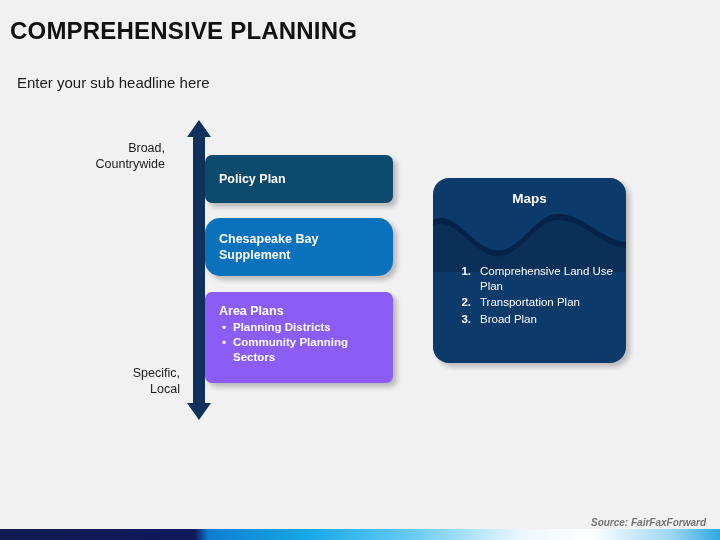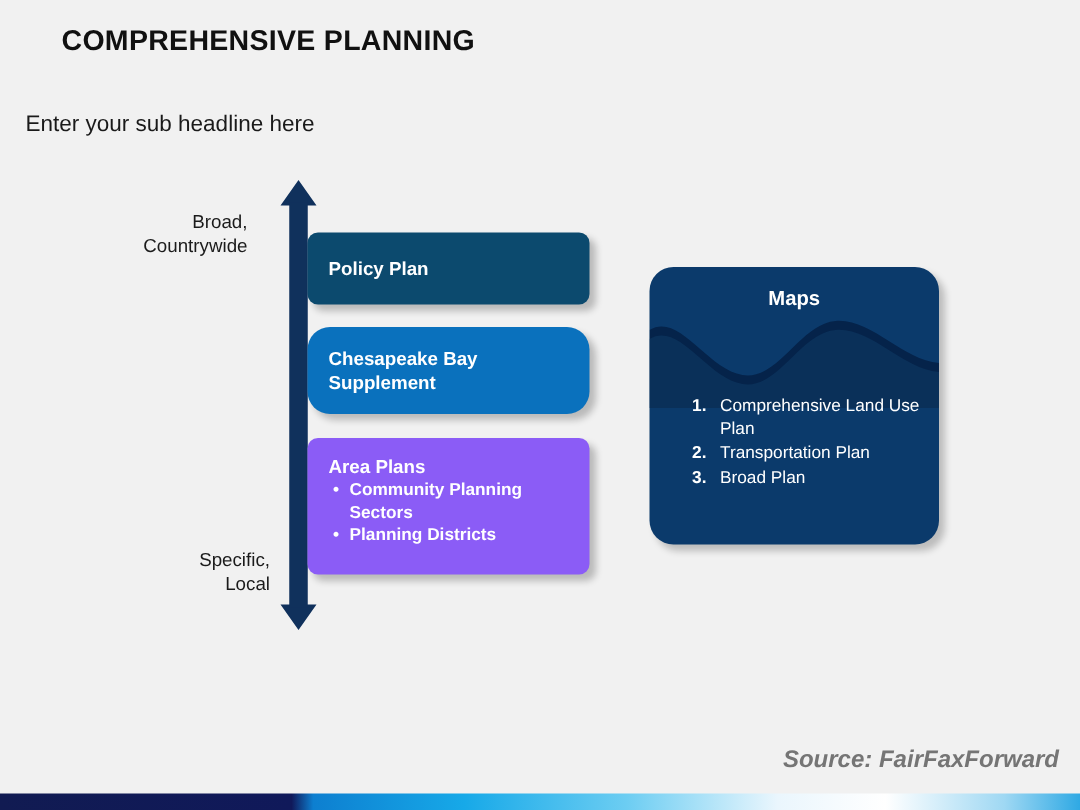--- a/index.html
+++ b/index.html
@@ -11,23 +11,23 @@
     height: 540px;
     background: #f1f1f1;
     font-family: "Liberation Sans", sans-serif;
     overflow: hidden;
     position: relative;
   }
 
   
   #slide-title {
     position: absolute;
-    left: 41px;
+    left: 10px;
     top: 17px;
-    font-size: 19px;
+    font-size: 24px;
     font-weight: bold;
     color: #111111;
     letter-spacing: 0.2px;
     white-space: nowrap;
   }
   #slide-subtitle {
     position: absolute;
     left: 17px;
     top: 50px;
     font-size: 15px;
@@ -175,22 +175,22 @@
     top: 0;
     width: 20px;
     text-align: right;
     font-weight: bold;
   }
 
   
   #source-note {
     position: absolute;
     right: 14px;
-    bottom: 24px;
-    font-size: 16px;
+    bottom: 12px;
+    font-size: 10px;
     font-weight: bold;
     font-style: italic;
     color: #757575;
     white-space: nowrap;
   }
   #footer-bar {
     position: absolute;
     left: 0;
     bottom: 0;
     width: 720px;
@@ -236,22 +236,22 @@
   <div class="tier-title">Policy Plan</div>
 </div>
 
 <div class="tier-box" id="tier-chesapeake">
   <div class="tier-title">Chesapeake Bay Supplement</div>
 </div>
 
 <div class="tier-box" id="tier-area-plans">
   <div class="tier-title">Area Plans</div>
   <ul class="tier-bullets">
+    <li>Planning Districts</li>
     <li>Community Planning Sectors</li>
-    <li>Planning Districts</li>
   </ul>
 </div>
 
 <div id="maps-card">
   <svg id="maps-wave" viewBox="0 0 193 60" preserveAspectRatio="none" xmlns="http://www.w3.org/2000/svg">
     <path d="M0,8 C20,-4 38,34 62,38 C86,42 100,4 124,2 C148,0 168,28 193,30 L193,60 L0,60 Z" fill="#05234a"></path>
     <path d="M0,14 C20,2 38,40 62,44 C86,48 100,10 124,8 C148,6 168,34 193,36 L193,60 L0,60 Z" fill="#0a3059"></path>
   </svg>
   <div id="maps-title">Maps</div>
   <ol id="maps-list">

